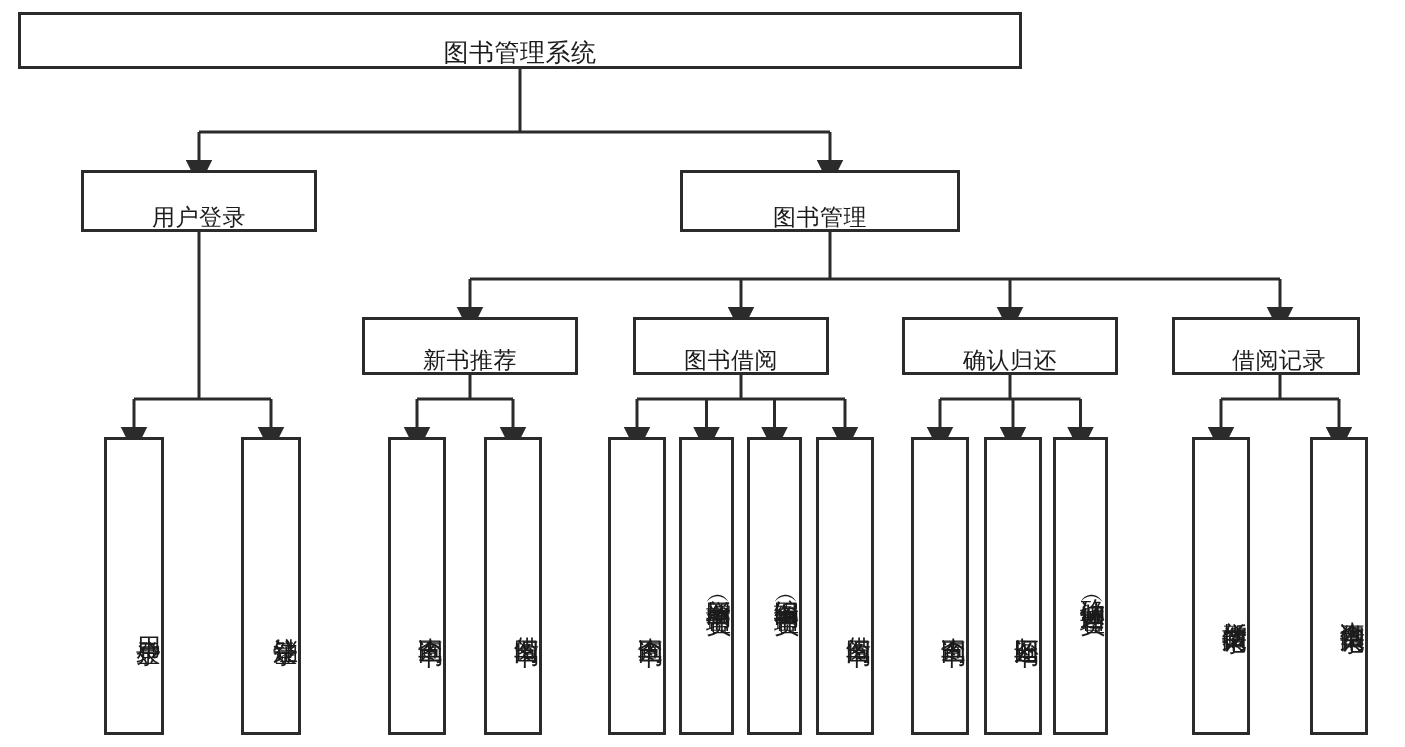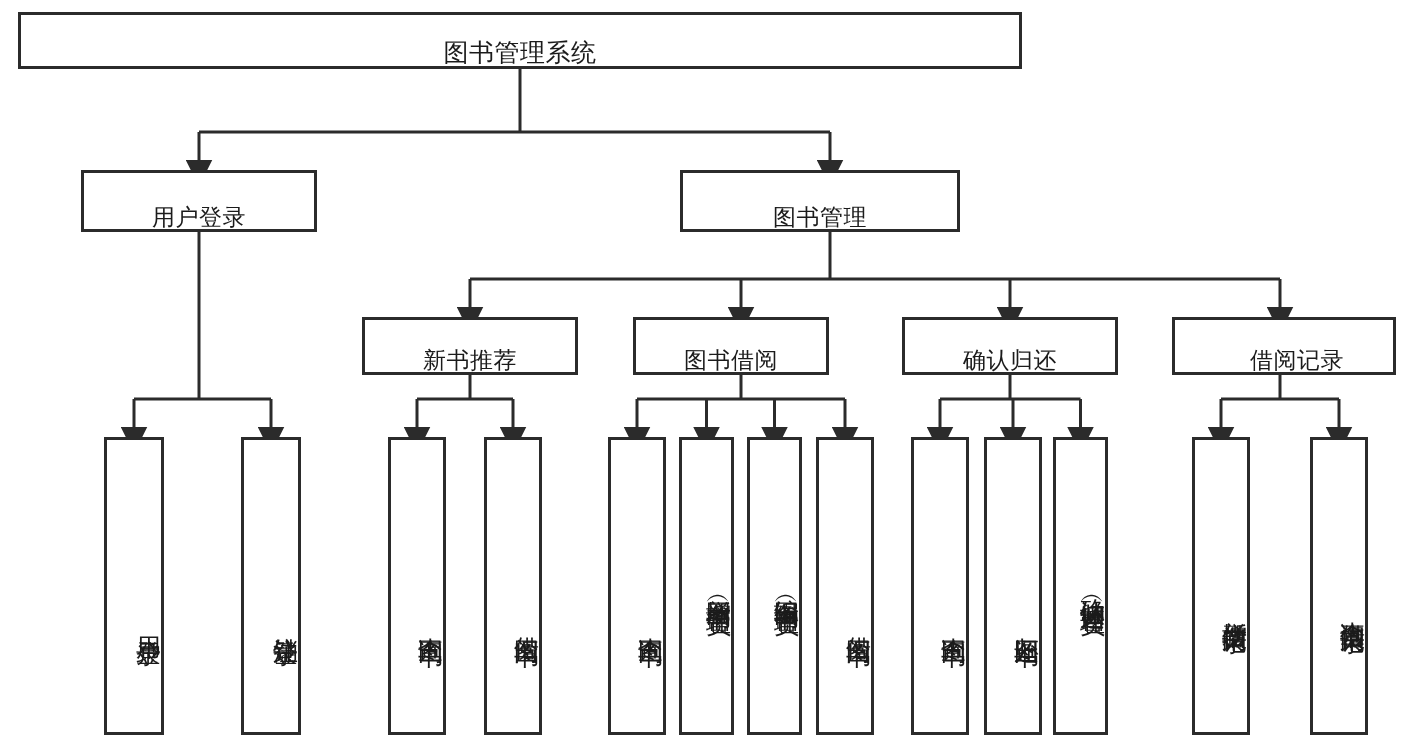--- a/index.html
+++ b/index.html
@@ -121,21 +121,21 @@
       </div>
       <div class="node horizontal" style="left: 362px; top: 317px; width: 216px; height: 58px;">
         <span class="node-label" style="font-size: 23px;">新书推荐</span>
       </div>
       <div class="node horizontal" style="left: 633px; top: 317px; width: 196px; height: 58px;">
         <span class="node-label" style="font-size: 23px;">图书借阅</span>
       </div>
       <div class="node horizontal" style="left: 902px; top: 317px; width: 216px; height: 58px;">
         <span class="node-label" style="font-size: 23px;">确认归还</span>
       </div>
-      <div class="node horizontal" style="left: 1172px; top: 317px; width: 224px; height: 58px; padding-left: 26px;">
+      <div class="node horizontal" style="left: 1172px; top: 317px; width: 188px; height: 58px; padding-left: 26px;">
         <span class="node-label" style="font-size: 23px;">借阅记录</span>
       </div>
       <div class="node vertical" style="left: 104px; top: 437px; width: 60px; height: 298px; padding-top: 70px;">
         <span class="node-label" style="font-size: 25px;">用户登录</span>
       </div>
       <div class="node vertical" style="left: 241px; top: 437px; width: 60px; height: 298px; padding-top: 70px;">
         <span class="node-label" style="font-size: 25px;">注销登录</span>
       </div>
       <div class="node vertical" style="left: 388px; top: 437px; width: 58px; height: 298px; padding-top: 70px;">
         <span class="node-label" style="font-size: 25px;">查询图书</span>

